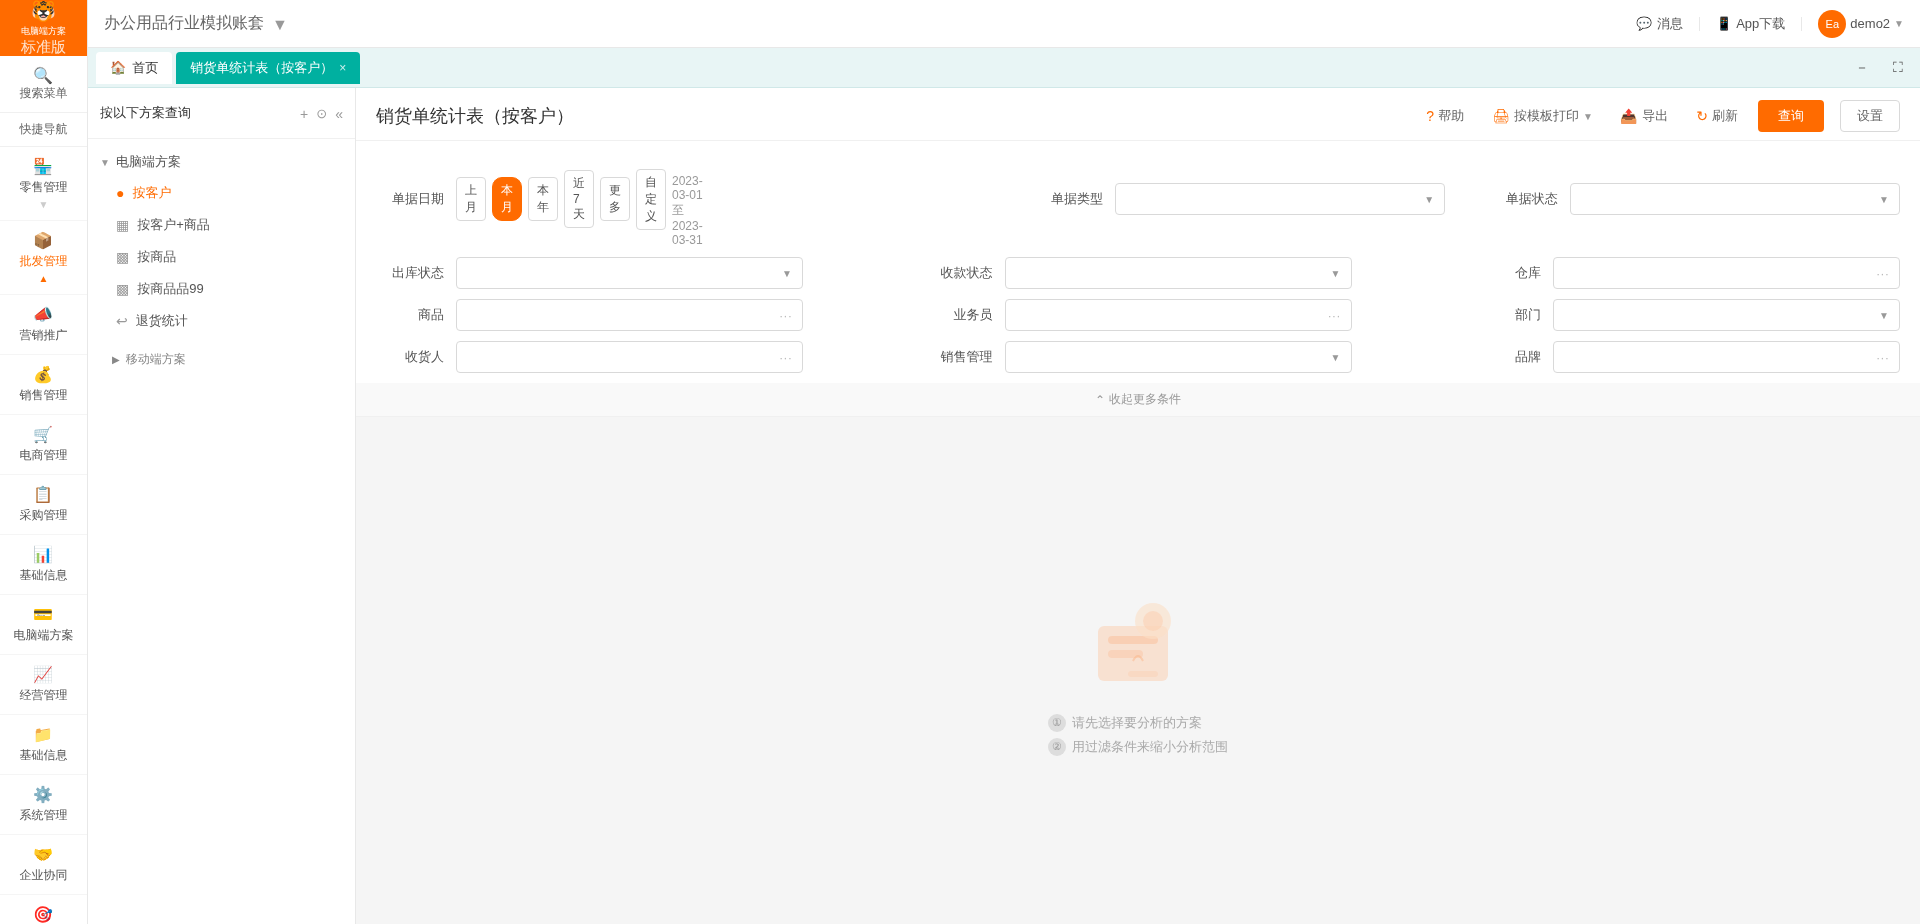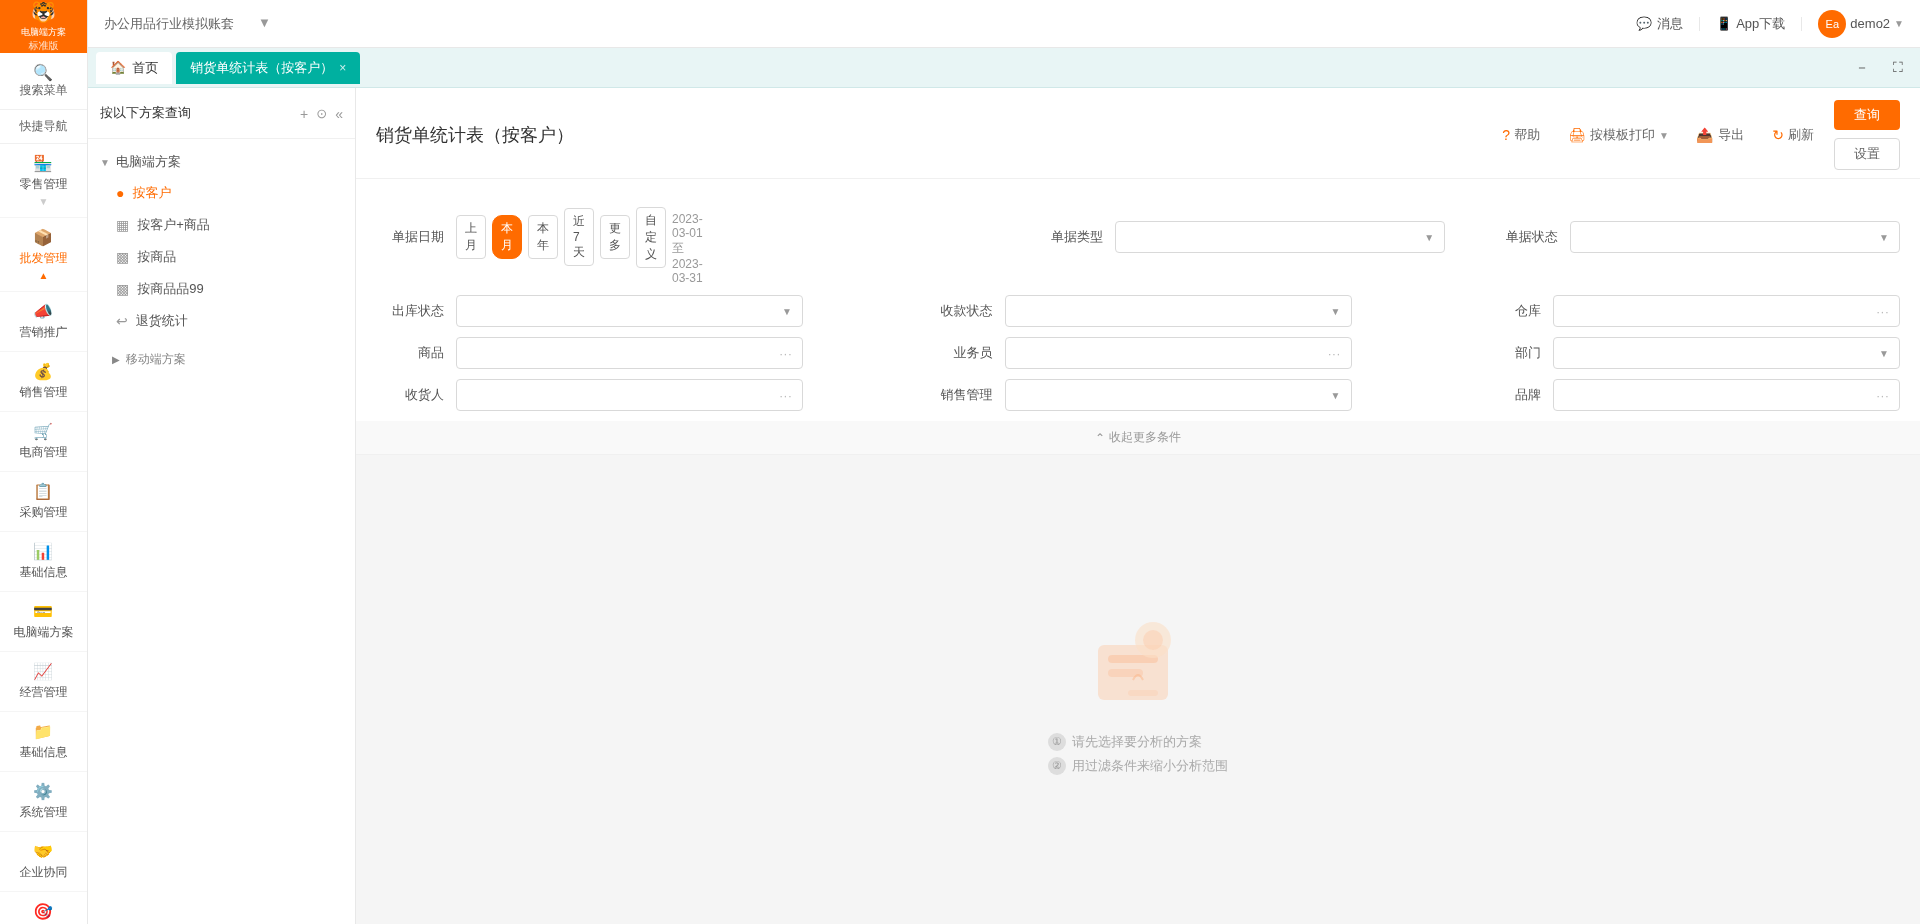--- a/index.html
+++ b/index.html
@@ -81,24 +81,24 @@
       height: 48px;
       background: #fff;
       border-bottom: 1px solid #e8e8e8;
       display: flex;
       align-items: center;
       padding: 0 16px;
       justify-content: space-between;
     }
     .header-left {
       display: flex;
-      align-items: flex-start;
-      gap: 24px;
+      align-items: flex-end;
+      gap: 8px;
       color: #666;
-      font-size: 13px;
+      font-size: 16px;
     }
     .header-right {
       display: flex;
       align-items: center;
       gap: 16px;
       color: #555;
       font-size: 13px;
     }
     .header-right .h-item {
       display: flex;
@@ -413,32 +413,32 @@
       justify-content: center;
       font-size: 11px;
       color: #999;
       flex-shrink: 0;
     }
 
     
     .divider { width: 1px; height: 14px; background: #e8e8e8; }
     .top-btn-group {
       display: flex;
-      gap: 8px;
-      flex-direction: column;
+      gap: 16px;
+      flex-direction: row;
     }
   </style>
 </head>
 <body>
 
 <div class="sidebar">
   <div class="sidebar-logo">
     <div class="logo-icon">🐯</div>
     <div style="font-size:9px;">电脑端方案</div>
-    <div style="font-size:10px;color:rgba(255,255,255,0.8)">标准版</div>
+    <div style="font-size:15px;color:rgba(255,255,255,0.8)">标准版</div>
   </div>
   <div class="sidebar-search">
     <div style="font-size:16px;">🔍</div>
     <div>搜索菜单</div>
   </div>
   <div class="sidebar-nav-label">
     <div>快捷导航</div>
   </div>
 
   <div class="sidebar-item">

